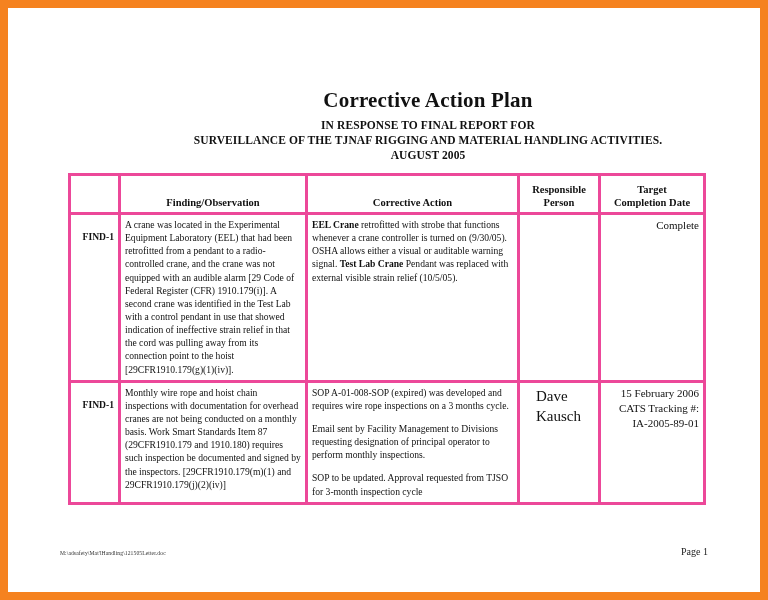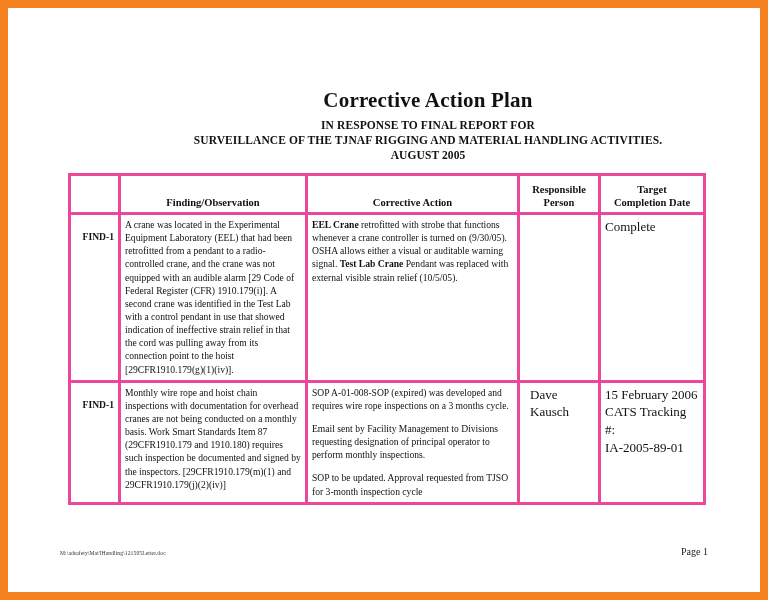--- a/index.html
+++ b/index.html
@@ -91,29 +91,29 @@
     text-align: right;
     padding-top: 16px;
     white-space: nowrap;
   }
   td.cell-text {
     font-size: 9.6px;
     line-height: 1.37;
     text-align: left;
   }
   td.cell-person {
-    font-size: 13px;
+    font-size: 15px;
     line-height: 1.37;
     text-align: left;
-    padding-left: 10px;
+    padding-left: 16px;
   }
   td.cell-date {
-    font-size: 13px;
+    font-size: 11px;
     line-height: 1.37;
-    text-align: left;
+    text-align: right;
   }
   .cell-text p {
     margin: 0 0 10px 0;
   }
   .cell-text p:last-child {
     margin-bottom: 0;
   }
   .cell-text b {
     font-weight: bold;
   }

